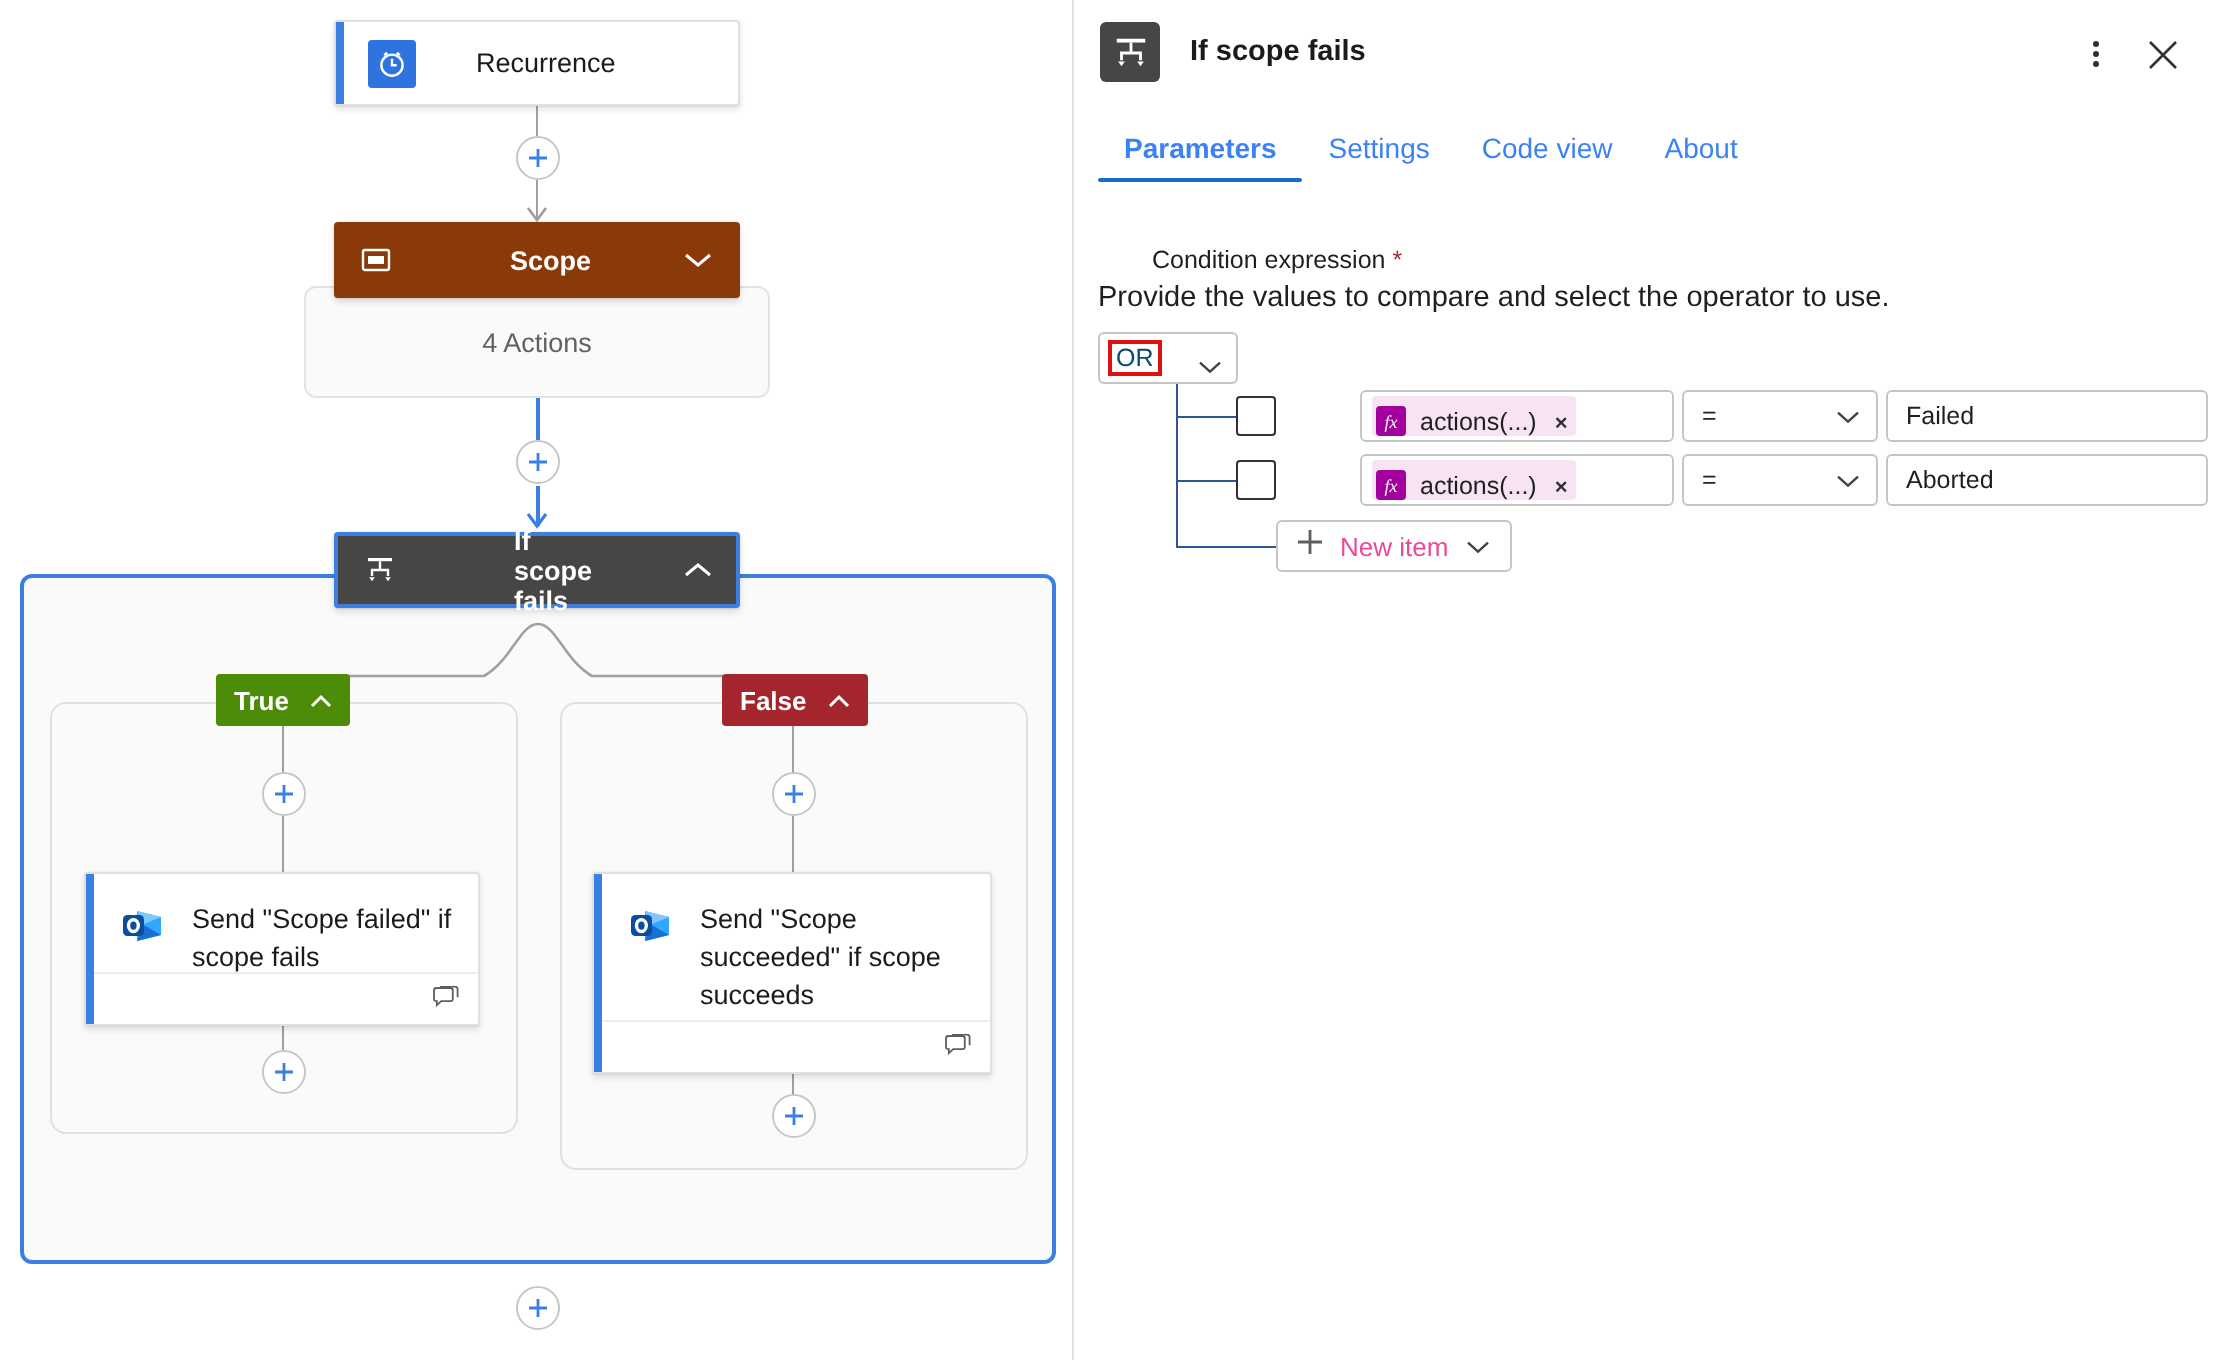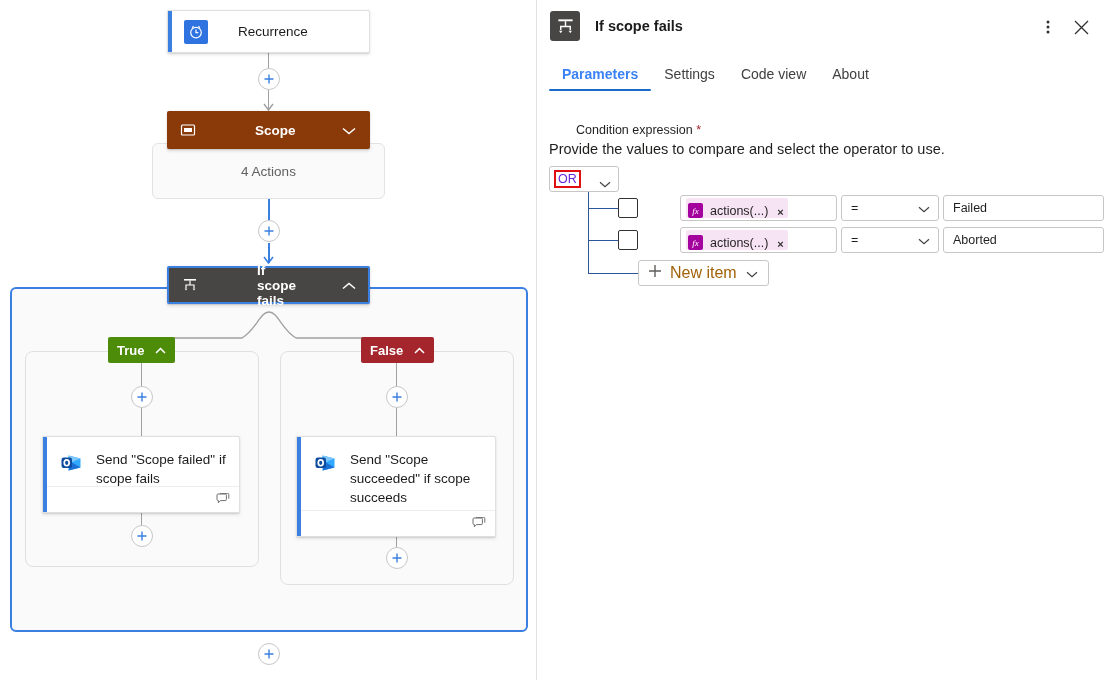--- a/index.html
+++ b/index.html
@@ -135,41 +135,41 @@
     display: flex; align-items: center; justify-content: center;
   }
   #panel-title { margin-left: 15px; font-size: 14.5px; font-weight: bold; color: #1b1b1b; }
   .hdr-btn {
     position: absolute; top: 14px; width: 26px; height: 26px;
     display: flex; align-items: center; justify-content: center;
   }
 
   #tabs { position: absolute; left: 12px; top: 62px; display: flex; }
   .tab {
-    font-size: 14px; color: #404040; padding: 4px 13px 9px 13px;
+    font-size: 14px; color: #3b82f6; padding: 4px 13px 9px 13px;
     position: relative;
   }
   .tab.active { color: #3b82f6; font-weight: bold; }
   .tab.active::after {
     content: ""; position: absolute; left: 0; right: 0; bottom: 0;
     height: 2.5px; background: #1a6bc7; border-radius: 2px;
   }
 
   #cond-label { position: absolute; left: 576px; top: 123px; font-size: 12.5px; color: #201f1e; }
   #cond-label .req { color: #a4262c; }
   #cond-desc { position: absolute; left: 549px; top: 141px; font-size: 14.5px; color: #201f1e; }
 
   
   #op-select {
     position: absolute; left: 549px; top: 166px; width: 70px; height: 26px;
     border: 1px solid #c8c6c4; border-radius: 3px; background: #fff;
     display: flex; align-items: center;
   }
   #op-select-value {
-    font-size: 12.5px; color: #6d28d9; margin-left: 4px;
+    font-size: 12.5px; color: #0c4a6e; margin-left: 4px;
     border: 2px solid #e01010; padding: 0px 2px; line-height: 14px;
   }
   #op-select .sel-chev { position: absolute; right: 7px; top: 7px; }
 
   
   .rail { position: absolute; background: #2b579a; }
   .rail-v { width: 1px; }
   .rail-h { height: 1px; }
 
   .cond-row { position: absolute; height: 26px; display: flex; align-items: center; }
@@ -195,21 +195,21 @@
   .token-x { font-size: 11px; color: #323130; margin-left: 9px; font-weight: bold; }
   .op-value { font-size: 12.5px; color: #201f1e; margin-left: 9px; }
   .fld-chev { position: absolute; right: 8px; }
   .val-text { font-size: 12.5px; color: #201f1e; margin-left: 9px; }
 
   #new-item {
     position: absolute; height: 26px;
     border: 1px solid #c8c6c4; border-radius: 3px; background: #fff;
     display: flex; align-items: center; padding: 0 10px 0 9px;
   }
-  #new-item .ni-label { font-size: 16px; color: #a16207; margin-left: 8px; }
+  #new-item .ni-label { font-size: 13px; color: #ec4899; margin-left: 8px; }
   #new-item .ni-chev { margin-left: 9px; }
 </style>
 </head>
 <body>
 
 <div id="app">
 
   <div id="canvas">
 
     <div id="selection-frame" style="left:10px; top:287px; width:518px; height:345px;"></div>

